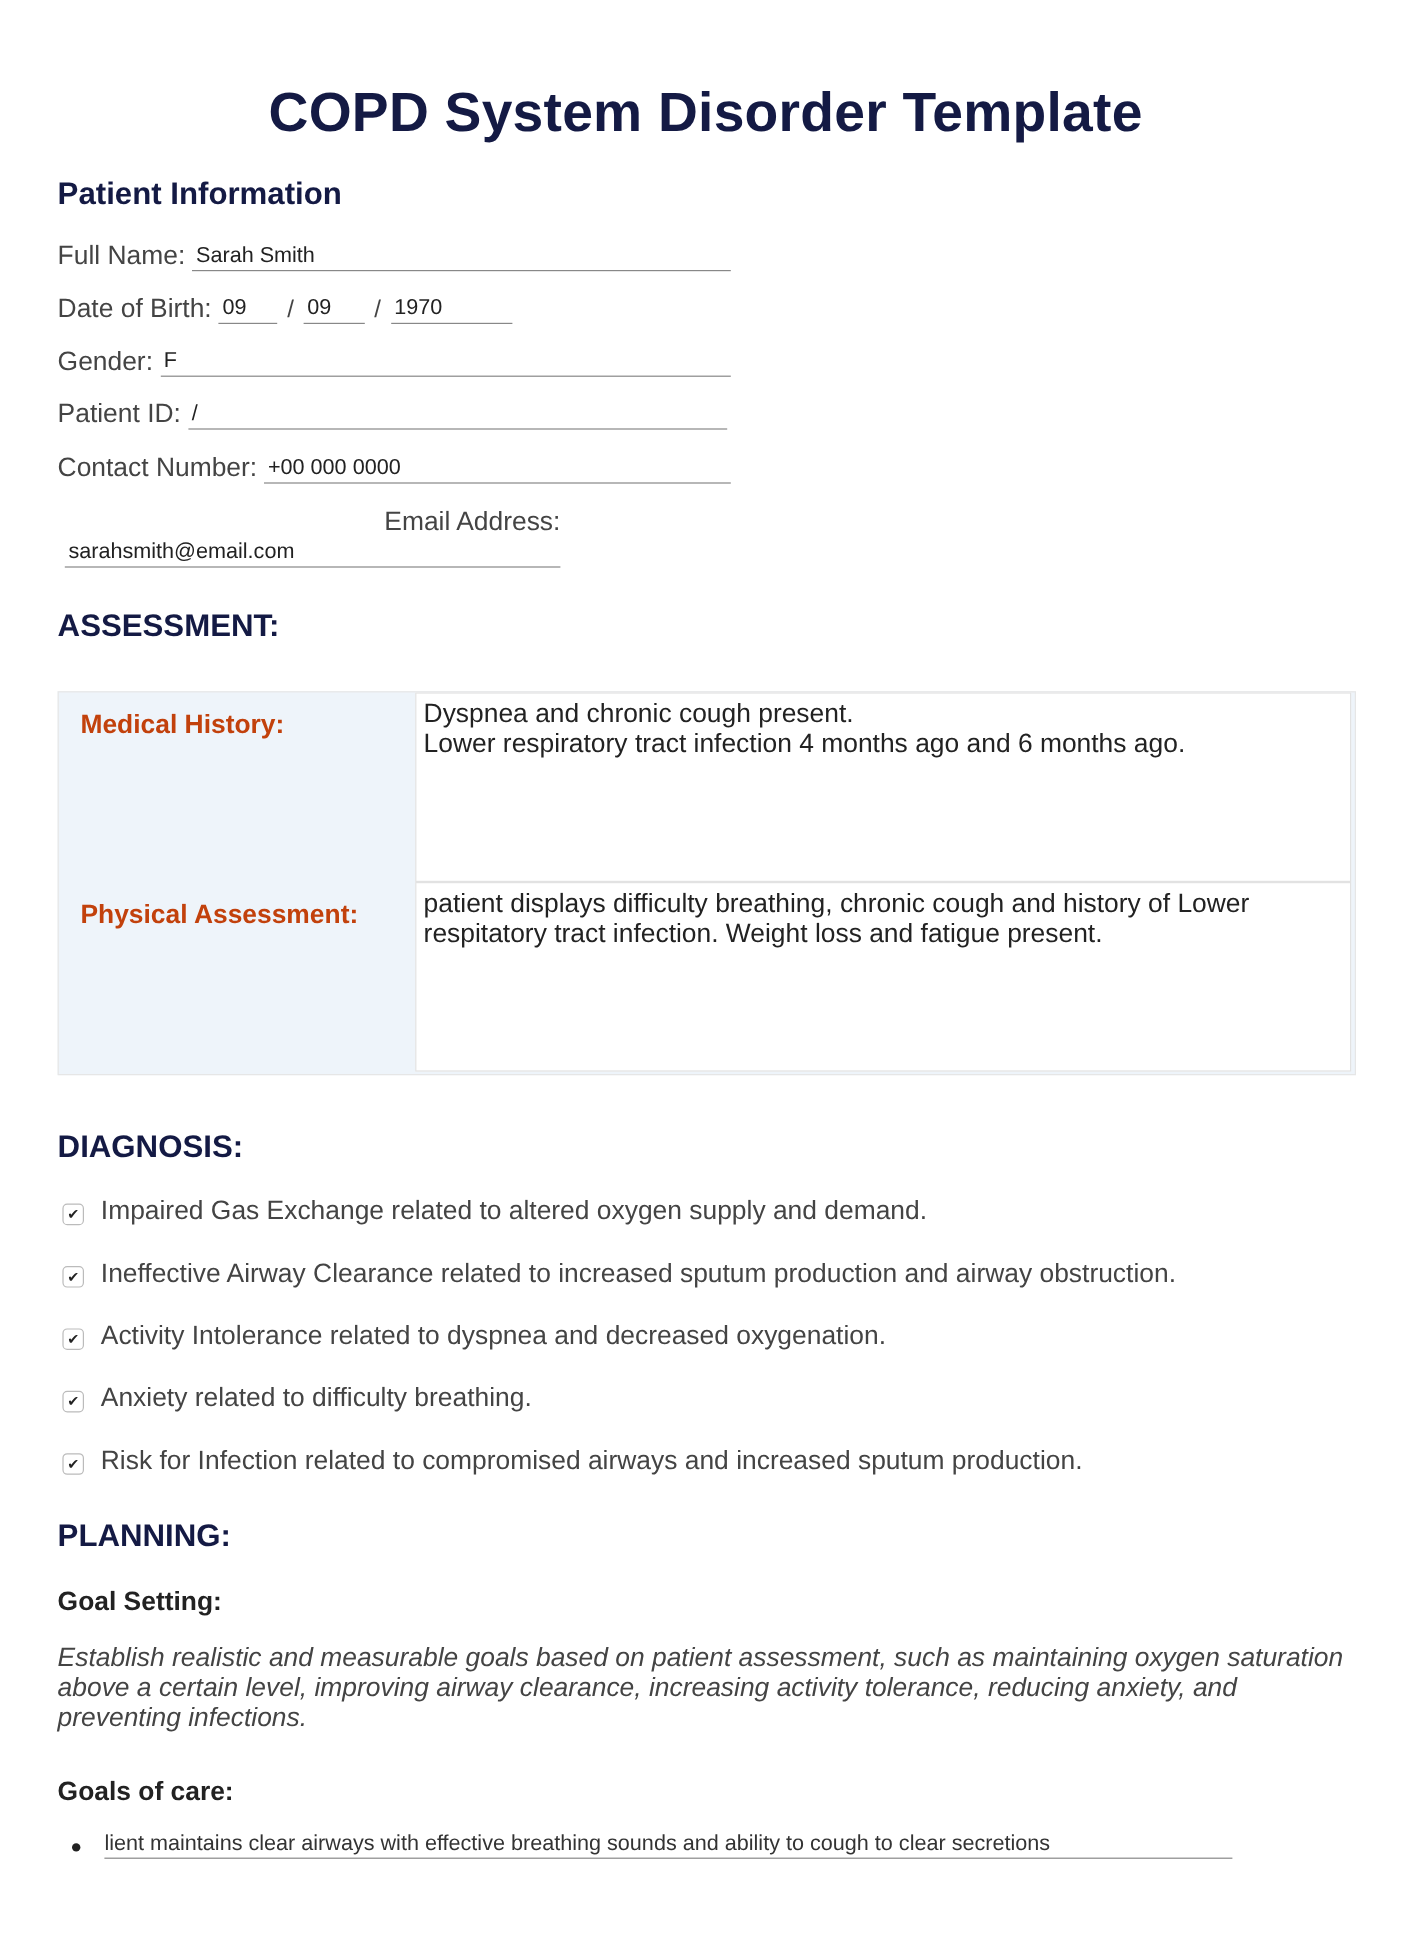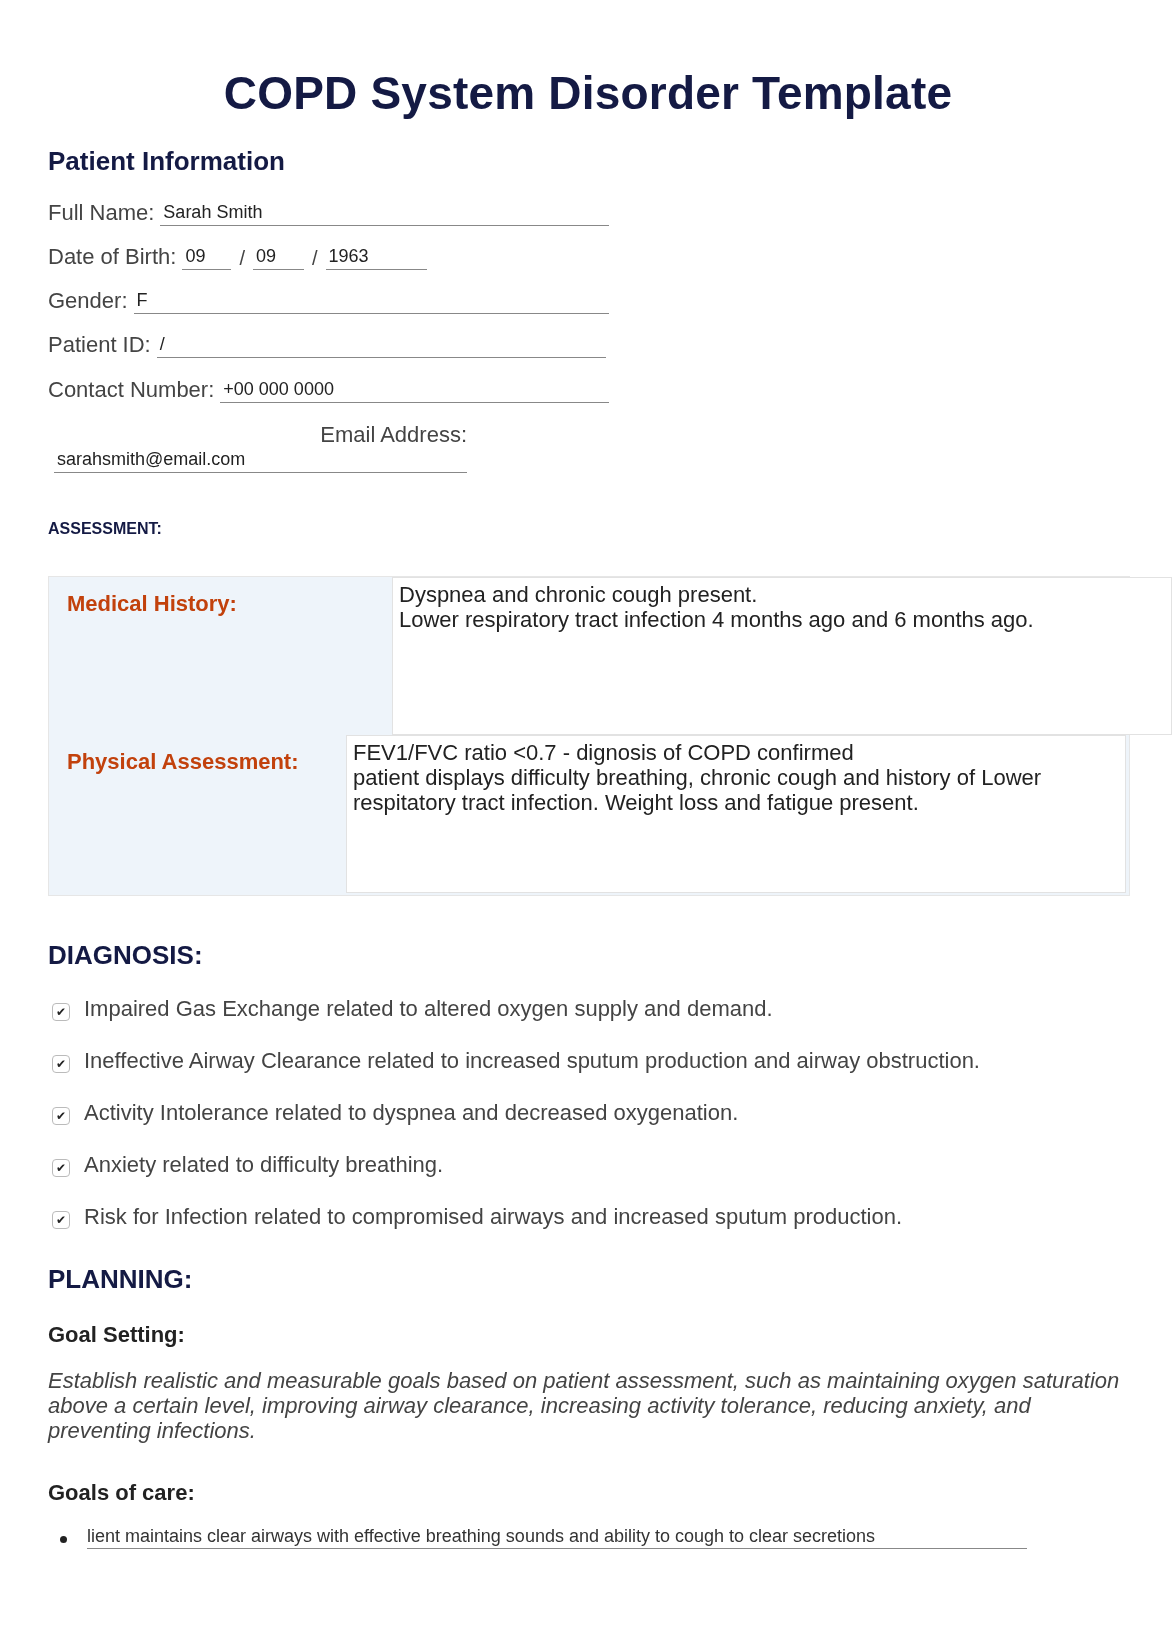--- a/index.html
+++ b/index.html
@@ -66,21 +66,21 @@
   <span class="lbl">Full Name:</span>
   <span class="val" style="width:446px;">Sarah Smith</span>
 </div>
 
 <div class="field" style="top:244px;">
   <span class="lbl">Date of Birth:</span>
   <span class="val" style="width:46px;">09</span>
   <span class="dob-sep">/</span>
   <span class="val" style="width:48px;margin-left:0;">09</span>
   <span class="dob-sep">/</span>
-  <span class="val" style="width:98px;margin-left:0;">1963</span>
+  <span class="val" style="width:98px;margin-left:0;">1970</span>
 </div>
 
 <div class="field" style="top:288px;">
   <span class="lbl">Gender:</span>
   <span class="val" style="width:472px;">F</span>
 </div>
 
 <div class="field" style="top:332px;">
   <span class="lbl">Patient ID:</span>
   <span class="val" style="width:446px;">/</span>
@@ -89,31 +89,30 @@
 <div class="field" style="top:377px;">
   <span class="lbl">Contact Number:</span>
   <span class="val" style="width:386px;">+00 000 0000</span>
 </div>
 
 <div class="field" style="top:422px;flex-direction:column;">
   <span class="lbl">Email Address:</span>
   <span class="val" style="width:410px;">sarahsmith@email.com</span>
 </div>
 
-<div class="section-h" style="top:520px;font-size:16px;">ASSESSMENT:</div>
+<div class="section-h" style="top:506px;font-size:26px;">ASSESSMENT:</div>
 
 <div class="assess-table">
   <div class="assess-label" style="top:14px;">Medical History:</div>
-  <div class="assess-cell" style="top:0;height:158px;margin-left:46px;">
+  <div class="assess-cell" style="top:0;height:158px;">
     <div>Dyspnea and chronic cough present.</div>
     <div>Lower respiratory tract infection 4 months ago and 6 months ago.</div>
   </div>
   <div class="assess-label" style="top:172px;">Physical Assessment:</div>
   <div class="assess-cell" style="top:158px;height:158px;">
-    <div>FEV1/FVC ratio &lt;0.7 - dignosis of COPD confirmed</div>
     <div>patient displays difficulty breathing, chronic cough and history of Lower respitatory tract infection. Weight loss and fatigue present.</div>
   </div>
 </div>
 
 <div class="section-h" style="top:940px;font-size:26px;">DIAGNOSIS:</div>
 
 <div class="diag-item" style="top:996px;">
   <span class="checkbox">
       <span>✔</span>
     </span>

